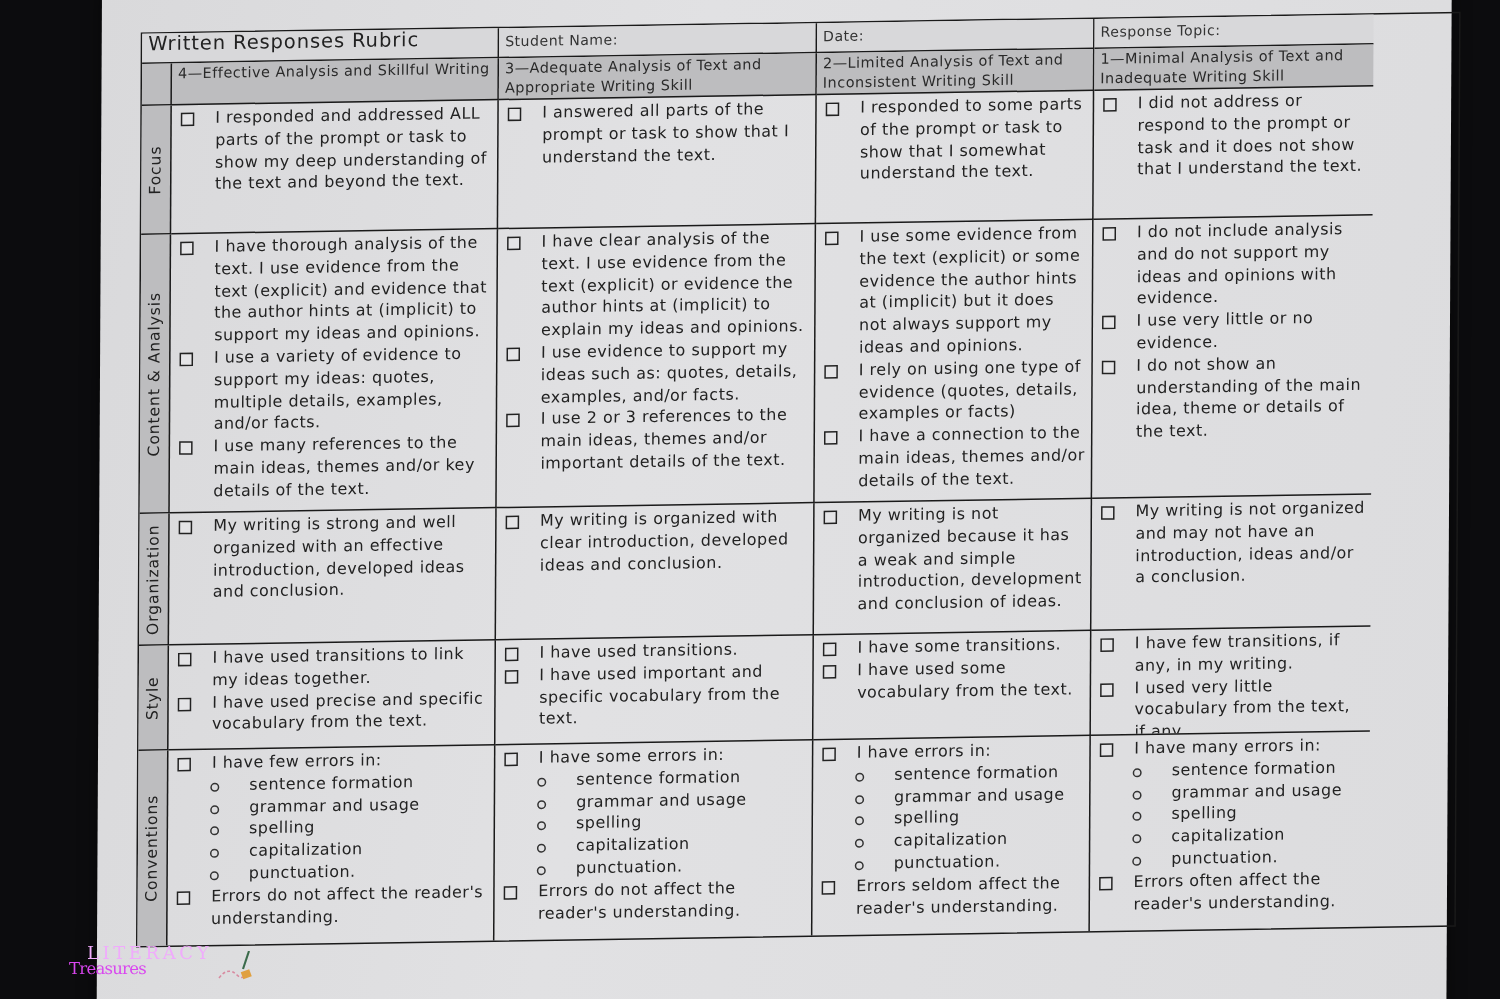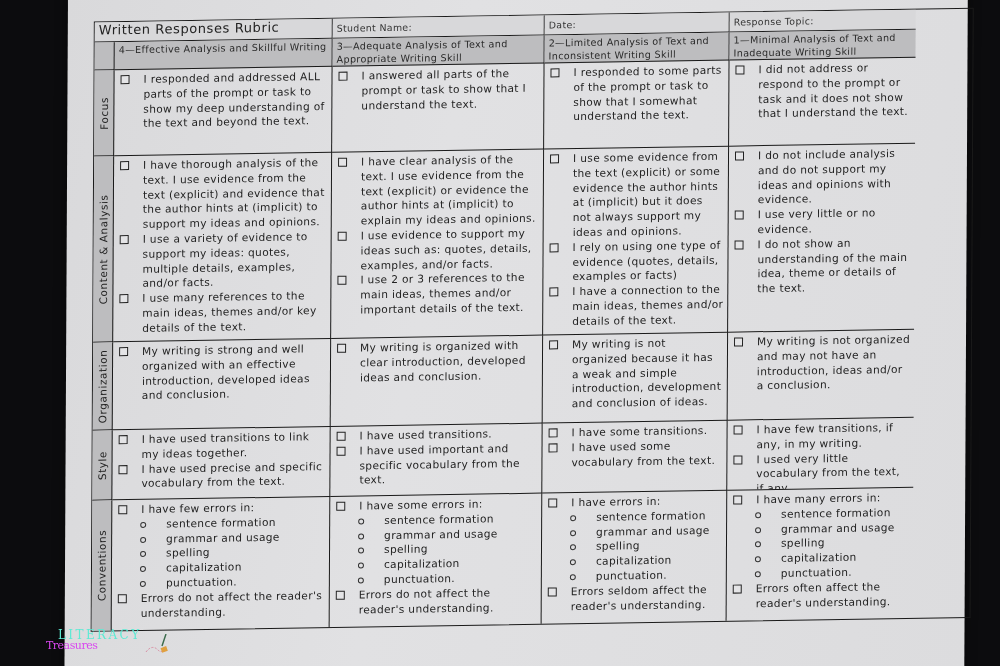--- a/index.html
+++ b/index.html
@@ -49,21 +49,21 @@
   .box {
     flex:0 0 auto; width:7px; height:7px; border:1.3px solid #222;
     margin:3px 14px 0 2px; background:#e4e4e6;
   }
   .item-text { flex:1; }
   .sub { display:flex; align-items:flex-start; margin-left:24px; }
   .circ { flex:0 0 auto; width:4px; height:4px; border:1.2px solid #333; border-radius:50%; margin:5px 20px 0 0; }
   .logo {
     position:absolute; left:40px; top:626px; width:160px; height:40px;
   }
-  .logo .lit { position:absolute; left:18px; top:2px; font-size:12px; letter-spacing:2.4px; color:#5eead4; font-family:"DejaVu Serif", serif; }
+  .logo .lit { position:absolute; left:18px; top:2px; font-size:12px; letter-spacing:2.4px; color:#f0abfc; font-family:"DejaVu Serif", serif; }
   .logo .tre { position:absolute; left:6px; top:13px; font-size:11px; color:#d946ef; font-family:"DejaVu Serif", serif; letter-spacing:-0.5px; }
   .logo .pencil { position:absolute; left:104px; top:8px; width:26px; height:22px; }
 </style>
 </head>
 <body>
 
 <div class="paper">
   <div class="rubric">
 
     <div class="cell title-cell">Written Responses Rubric</div>

